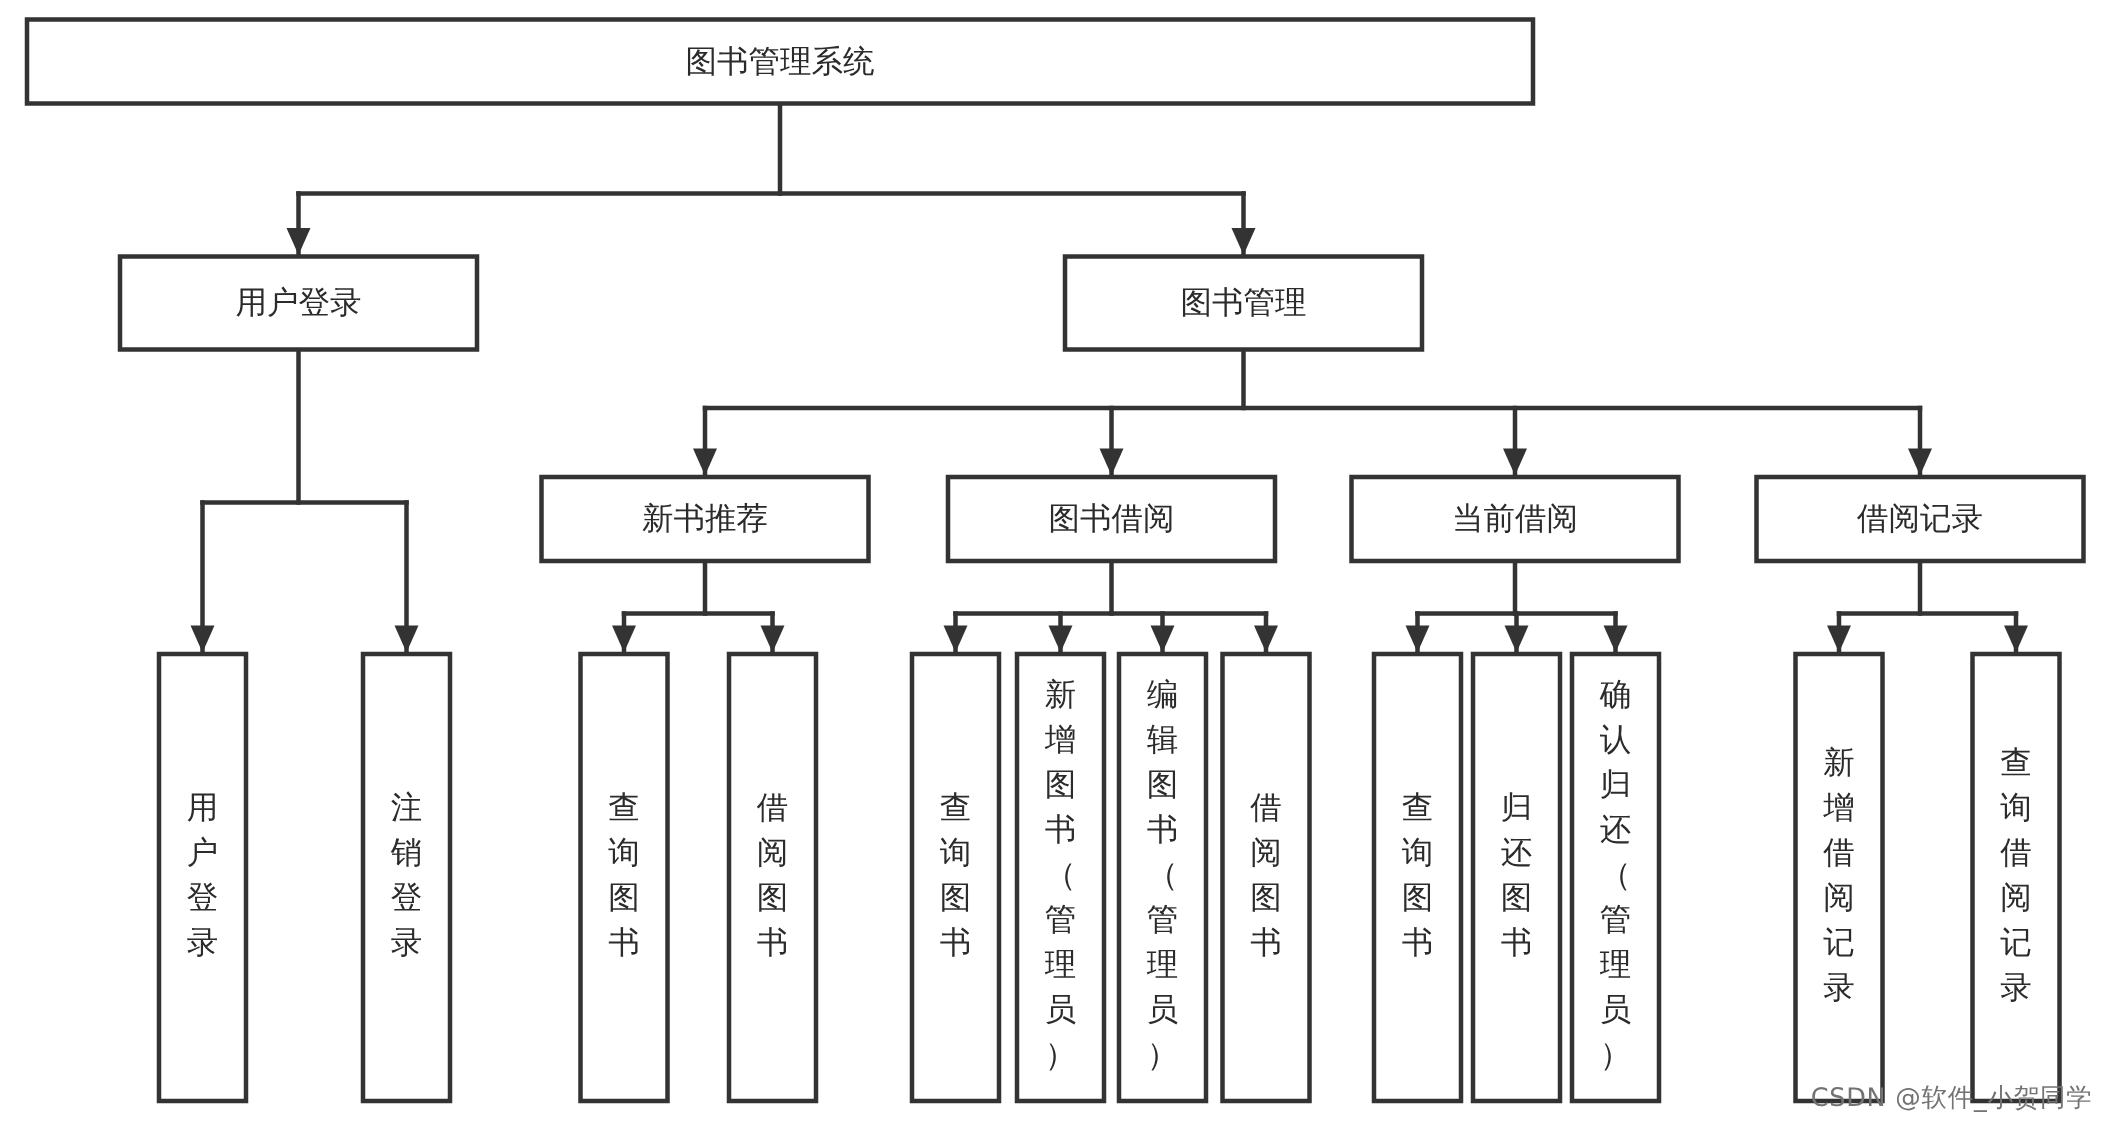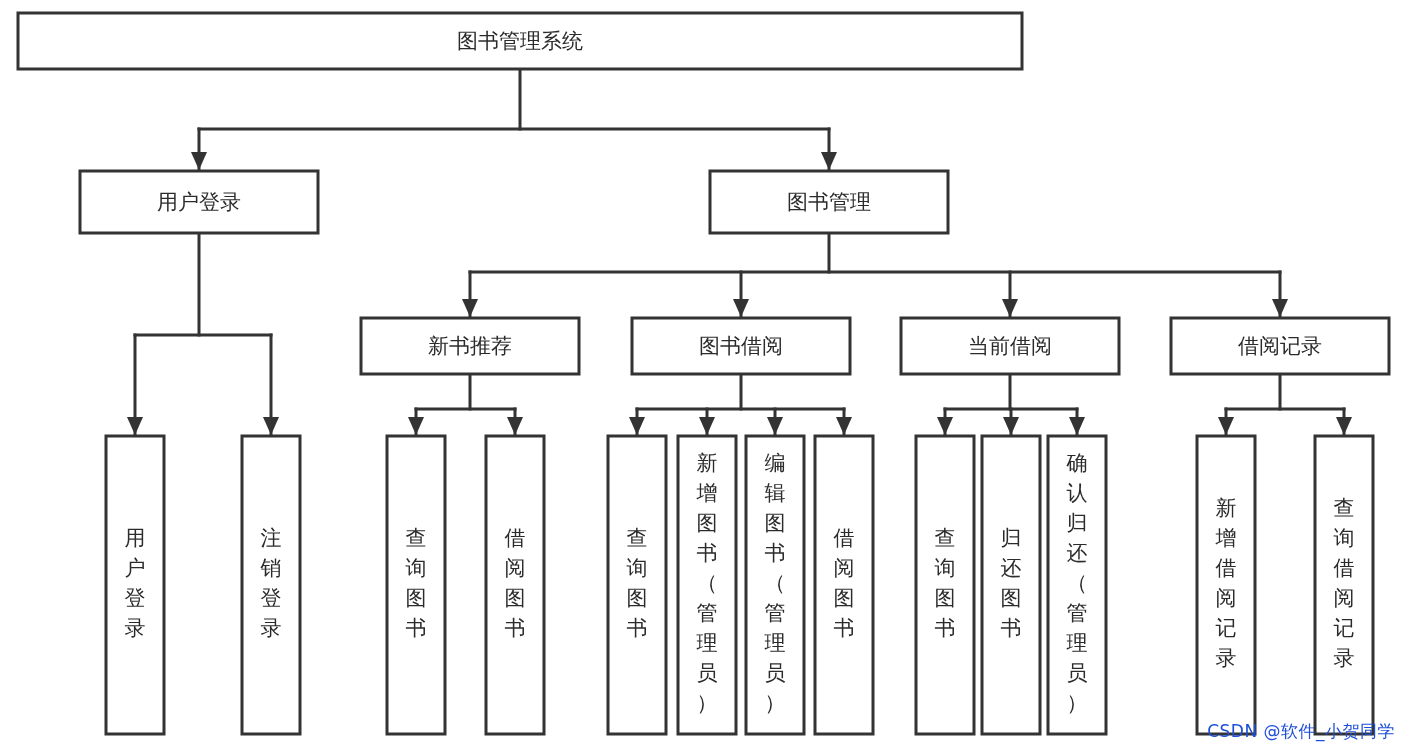--- a/index.html
+++ b/index.html
@@ -55,21 +55,21 @@
     font-family: "DejaVu Sans", "Liberation Sans", sans-serif;
     font-size: 21px;
     text-anchor: middle;
   }
   .watermark {
     position: absolute;
     right: 10px;
     bottom: 4px;
     font-family: "DejaVu Sans", "Liberation Sans", sans-serif;
     font-size: 17px;
-    color: #1d4ed8;
+    color: #737373;
     white-space: nowrap;
     letter-spacing: 0.5px;
     user-select: none;
     text-align: center;
   }
 </style>
 </head>
 <body>
 
 <div id="diagram-root">

